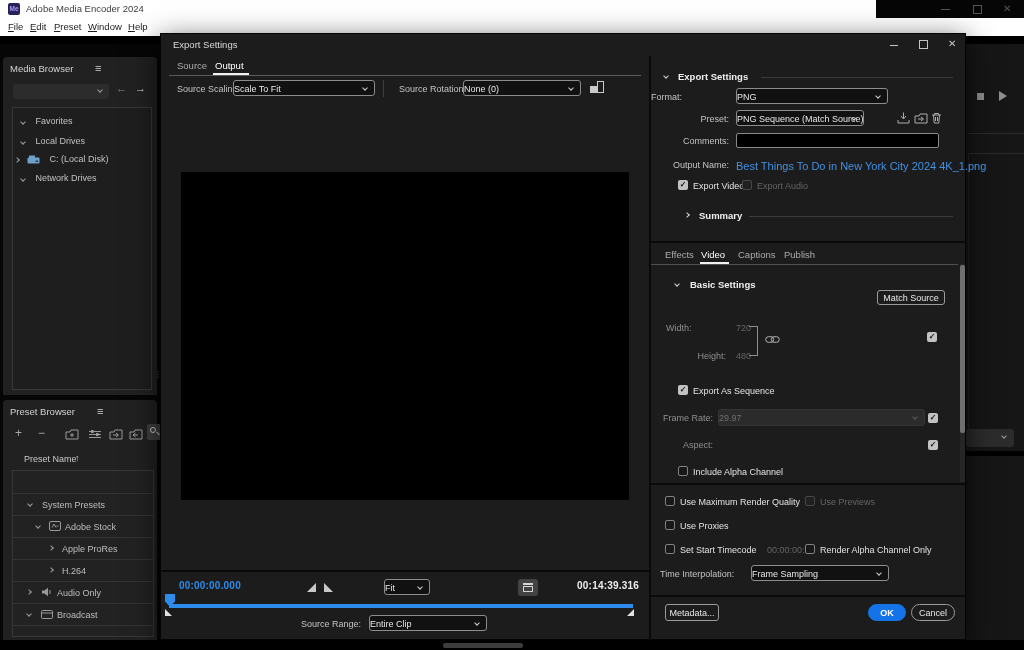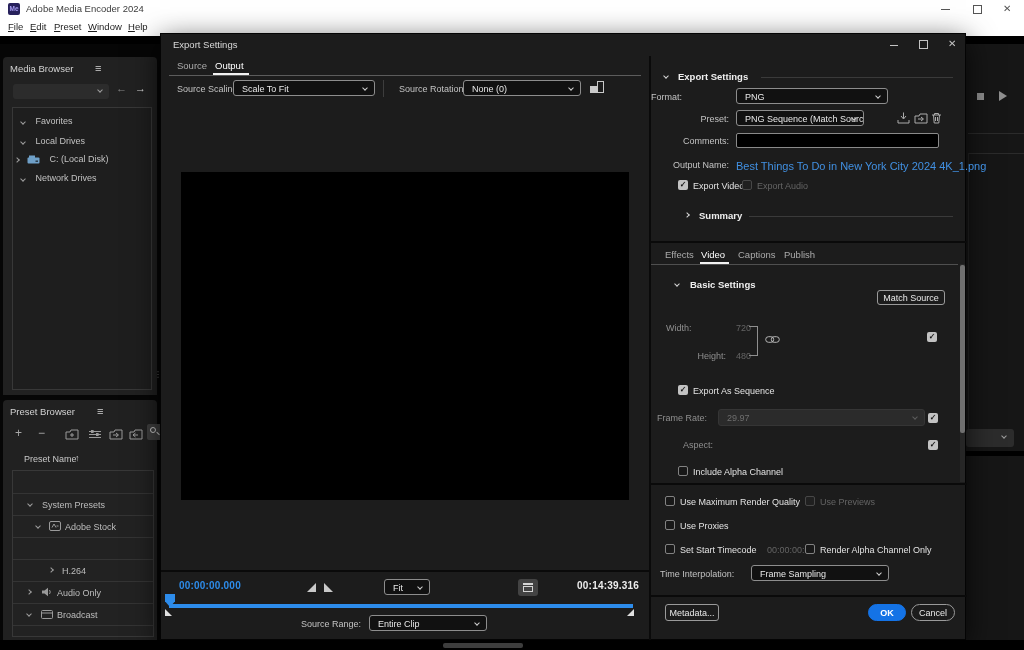--- a/index.html
+++ b/index.html
@@ -1,20 +1,20 @@
 <!DOCTYPE html>
 <html><head>
 <meta charset="utf-8">
 <style>
   *{margin:0;padding:0;box-sizing:border-box}
   html,body{width:1024px;height:650px}
   body{position:relative;background:#060606;font-family:"Liberation Sans",sans-serif;overflow:hidden;-webkit-font-smoothing:antialiased}
   .abs{position:absolute}
   
-  .titlebar{position:absolute;left:0;top:0;width:1024px;height:18px;background:#ffffff}
+  .titlebar{position:absolute;left:0;top:0;width:876px;height:18px;background:#ffffff}
   .logo{position:absolute;left:8px;top:3px;width:12px;height:12px;background:#27215c;color:#a59bf0;font-size:6.5px;font-weight:bold;text-align:center;line-height:12px;border-radius:2px}
   .wtitle{position:absolute;left:26px;top:3px;font-size:9.5px;color:#3c3c3c}
   .menubar{position:absolute;left:0;top:18px;width:1024px;height:18px;background:#ffffff}
   .menuitem{position:absolute;top:3px;font-size:9.5px;color:#1d1d1d;cursor:default}
   .wc{position:absolute;color:#555}
   
   .panel{position:absolute;background:#212121;border-radius:4px 4px 0 0}
   .phead{position:absolute;font-size:9.5px;color:#d2d2d2}
   .treebox{position:absolute;background:#1e1e1e;border:1px solid #383838}
   .titem{position:absolute;font-size:9px;color:#c2c2c2;white-space:nowrap}
@@ -30,21 +30,21 @@
   .tab{position:absolute;font-size:9.5px;color:#ababab;cursor:default}
   .tab.active{color:#ffffff}
   .tabline{position:absolute;height:2px;background:#f2f2f2}
   .hair{position:absolute;height:1px;background:#5c5c5c}
   .hair.dim{background:#3a3a3a}
   .divider{position:absolute;height:2px;background:#0a0a0a}
   .lbl{position:absolute;font-size:9px;color:#c3c3c3;white-space:nowrap}
   .lbl.dim{color:#8f8f8f}
   .lbl.dis{color:#646464}
   .hdr{position:absolute;font-size:9.5px;font-weight:bold;color:#efefef;white-space:nowrap}
-  .dd{position:absolute;height:16px;background:#111111;border:1px solid #8d8d8d;border-radius:3px;color:#e7e7e7;font-size:9px;line-height:14px;padding-left:8px;white-space:nowrap;overflow:hidden}
+  .dd{position:absolute;height:16px;background:#111111;border:1px solid #8d8d8d;border-radius:3px;color:#e7e7e7;font-size:9px;line-height:14px;white-space:nowrap;overflow:hidden}
   .dd .cv{position:absolute;right:7px;top:5px;border-color:#d0d0d0}
   .dd.disabled{background:#2b2b2b;border-color:#353535;color:#6e6e6e}
   .dd.disabled .cv{border-color:#5d5d5d}
   .cb{position:absolute;width:10px;height:10px;border-radius:2px;font-size:8px;line-height:10px;text-align:center;font-weight:bold}
   .cb.checked{background:#c2c2c2;color:#141414}
   .cb.un{border:1px solid #828282;background:#181818}
   .cb.dis{border:1px solid #474747;background:#202020}
   .btn{position:absolute;border:1px solid #9a9a9a;border-radius:3px;background:transparent;color:#e8e8e8;font-size:9px;text-align:center}
   .pill{border-radius:9px}
   .btn.primary{background:#1473e6;border-color:#1473e6;color:#ffffff;font-weight:bold}
@@ -149,20 +149,24 @@
       <div class="rowsep" style="top:44px"></div>
     <div class="prow" style="top:44px">
       <span class="cv cvd" style="position:absolute;left:23px;top:9px"></span>
       <svg class="icon" style="left:36px;top:6px" width="12" height="10" viewBox="0 0 12 10">
           <rect x="0.5" y="0.5" width="11" height="9" rx="1.5" fill="none" stroke="#9a9a9a"></rect>
           <path d="M3 6.5 L5 3 l2 3.5 M7.5 5 h2" stroke="#9a9a9a" fill="none"></path>
         </svg>
       <span style="position:absolute;left:52px;top:7px">Adobe Stock</span>
     </div>
       <div class="rowsep" style="top:66px"></div>
+    <div class="prow" style="top:66px">
+      <span class="cv cvr" style="position:absolute;left:36px;top:9px"></span>
+      <span style="position:absolute;left:49px;top:7px">Apple ProRes</span>
+    </div>
       <div class="rowsep" style="top:88px"></div>
     <div class="prow" style="top:88px">
       <span class="cv cvr" style="position:absolute;left:36px;top:9px"></span>
       <span style="position:absolute;left:49px;top:7px">H.264</span>
     </div>
       <div class="rowsep" style="top:110px"></div>
     <div class="prow" style="top:110px">
       <span class="cv cvr" style="position:absolute;left:14px;top:9px"></span>
       <svg class="icon" style="left:28px;top:6px" width="12" height="10" viewBox="0 0 12 10">
           <path d="M1 3.5 h2.5 L7 0.8 v8.4 L3.5 6.5 H1 z" fill="#9a9a9a"></path>
@@ -308,21 +312,21 @@
   <div class="abs" style="left:588px;top:292px;width:9px;height:30px;border:1px solid #8f8f8f;border-left:none"></div>
   <svg class="icon" style="left:604px;top:301px" width="15" height="9" viewBox="0 0 15 9">
       <rect x="0.7" y="1.7" width="8" height="5.6" rx="2.8" fill="none" stroke="#b5b5b5"></rect>
       <rect x="6.3" y="1.7" width="8" height="5.6" rx="2.8" fill="none" stroke="#b5b5b5"></rect>
     </svg>
   <span class="cb checked" style="left:766px;top:298px">✓</span>
 
   <span class="cb checked" style="left:517px;top:351px">✓</span>
   <span class="lbl" style="left:532px;top:352px;color:#e2e2e2">Export As Sequence</span>
 
-  <span class="lbl dim" style="left:490px;top:379px;width:62px;text-align:center">Frame Rate:</span>
+  <span class="lbl dim" style="left:490px;top:379px;width:62px;text-align:right">Frame Rate:</span>
   <div class="dd disabled" style="left:557px;top:375px;width:207px;height:17px">
     <span style="line-height:16px">29.97</span><span class="cv cvd"></span>
   </div>
   <span class="cb checked" style="left:767px;top:379px">✓</span>
 
   <span class="lbl dim" style="left:490px;top:406px;width:62px;text-align:right">Aspect:</span>
   <span class="cb checked" style="left:767px;top:406px">✓</span>
 
   <span class="cb un" style="left:517px;top:432px"></span>
   <span class="lbl" style="left:532px;top:433px;color:#e2e2e2">Include Alpha Channel</span>

